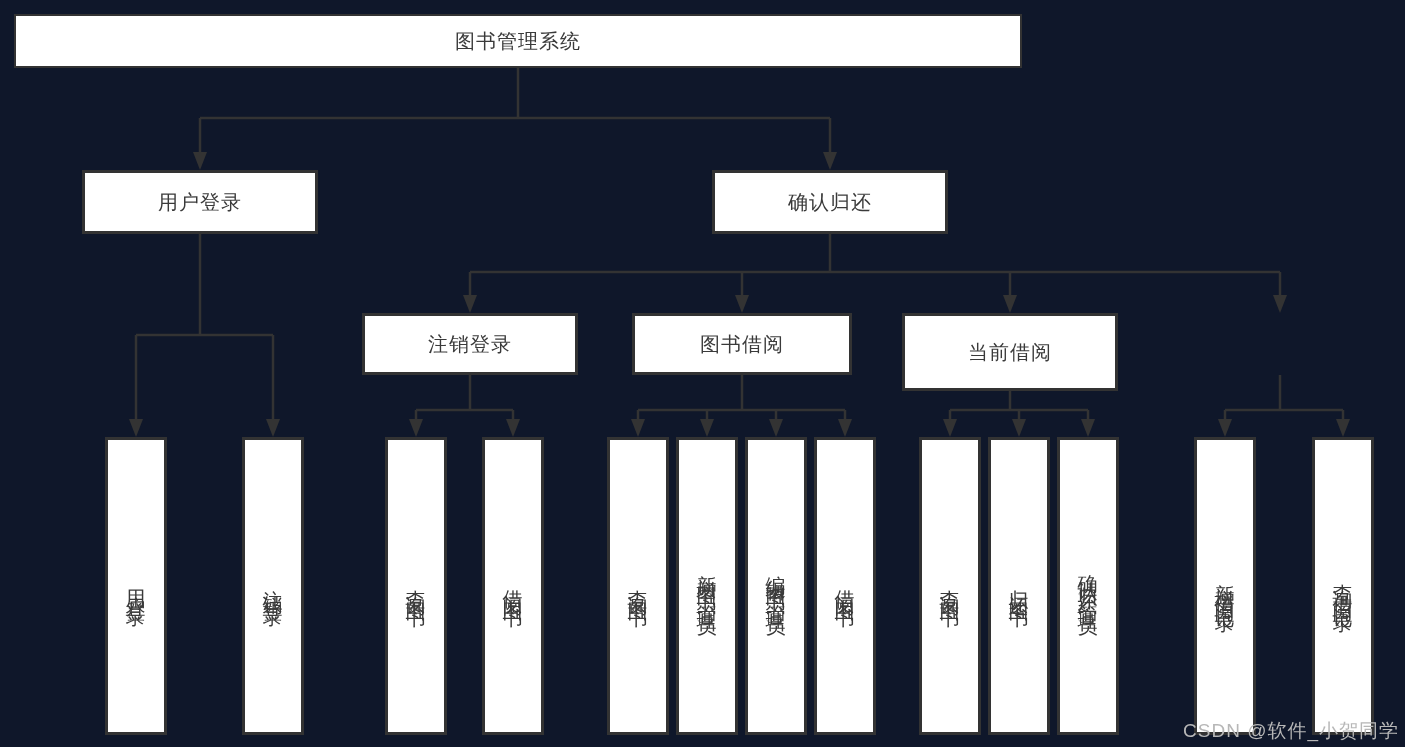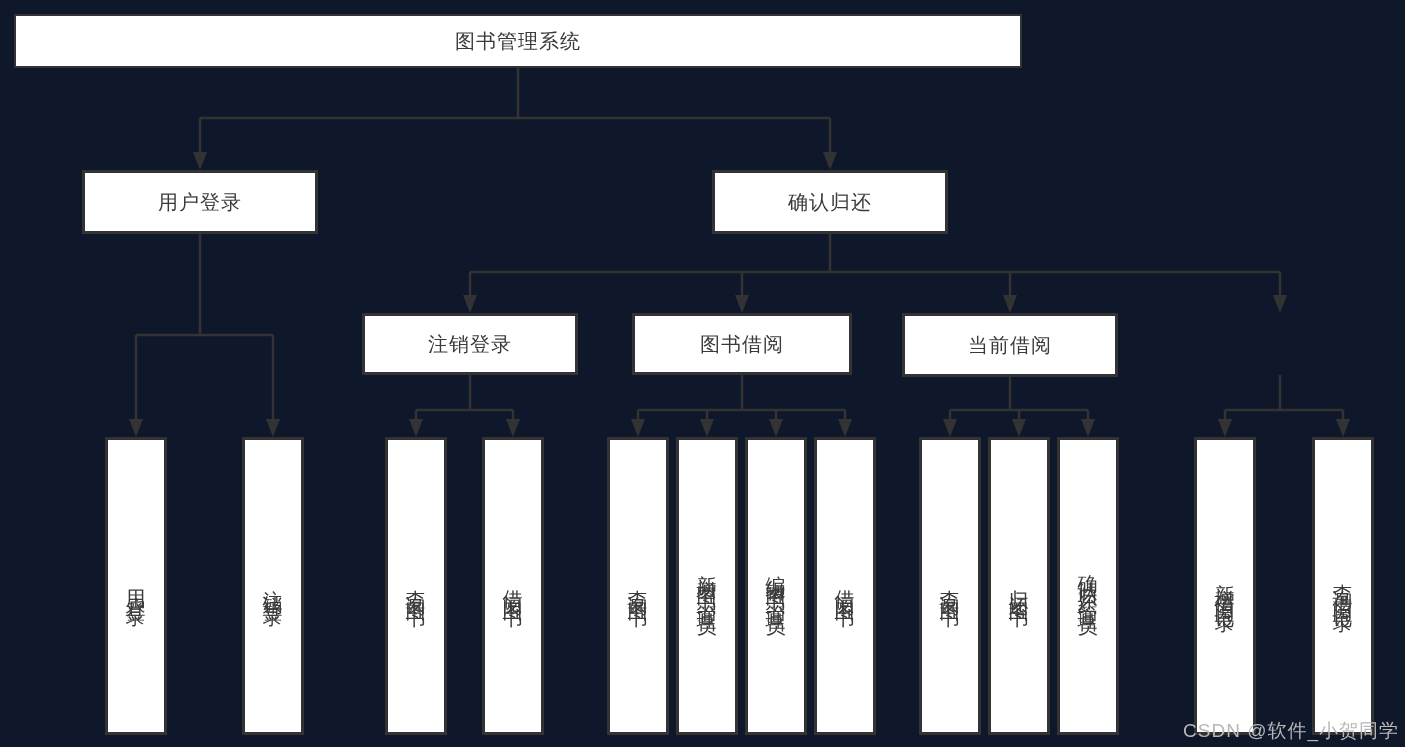--- a/index.html
+++ b/index.html
@@ -96,21 +96,21 @@
   <div class="node" style="left:712px;top:170px;width:236px;height:64px">
     <span>确认归还</span>
   </div>
 
   <div class="node" style="left:362px;top:313px;width:216px;height:62px">
     <span>注销登录</span>
   </div>
   <div class="node" style="left:632px;top:313px;width:220px;height:62px">
     <span>图书借阅</span>
   </div>
-  <div class="node" style="left:902px;top:313px;width:216px;height:64px">
+  <div class="node" style="left:902px;top:313px;width:216px;height:78px">
     <span>当前借阅</span>
   </div>
 
   <div class="node v" style="left:105px;top:437px;width:62px;height:298px">
     <span>用户登录</span>
   </div>
   <div class="node v" style="left:242px;top:437px;width:62px;height:298px">
     <span>注销登录</span>
   </div>
 

